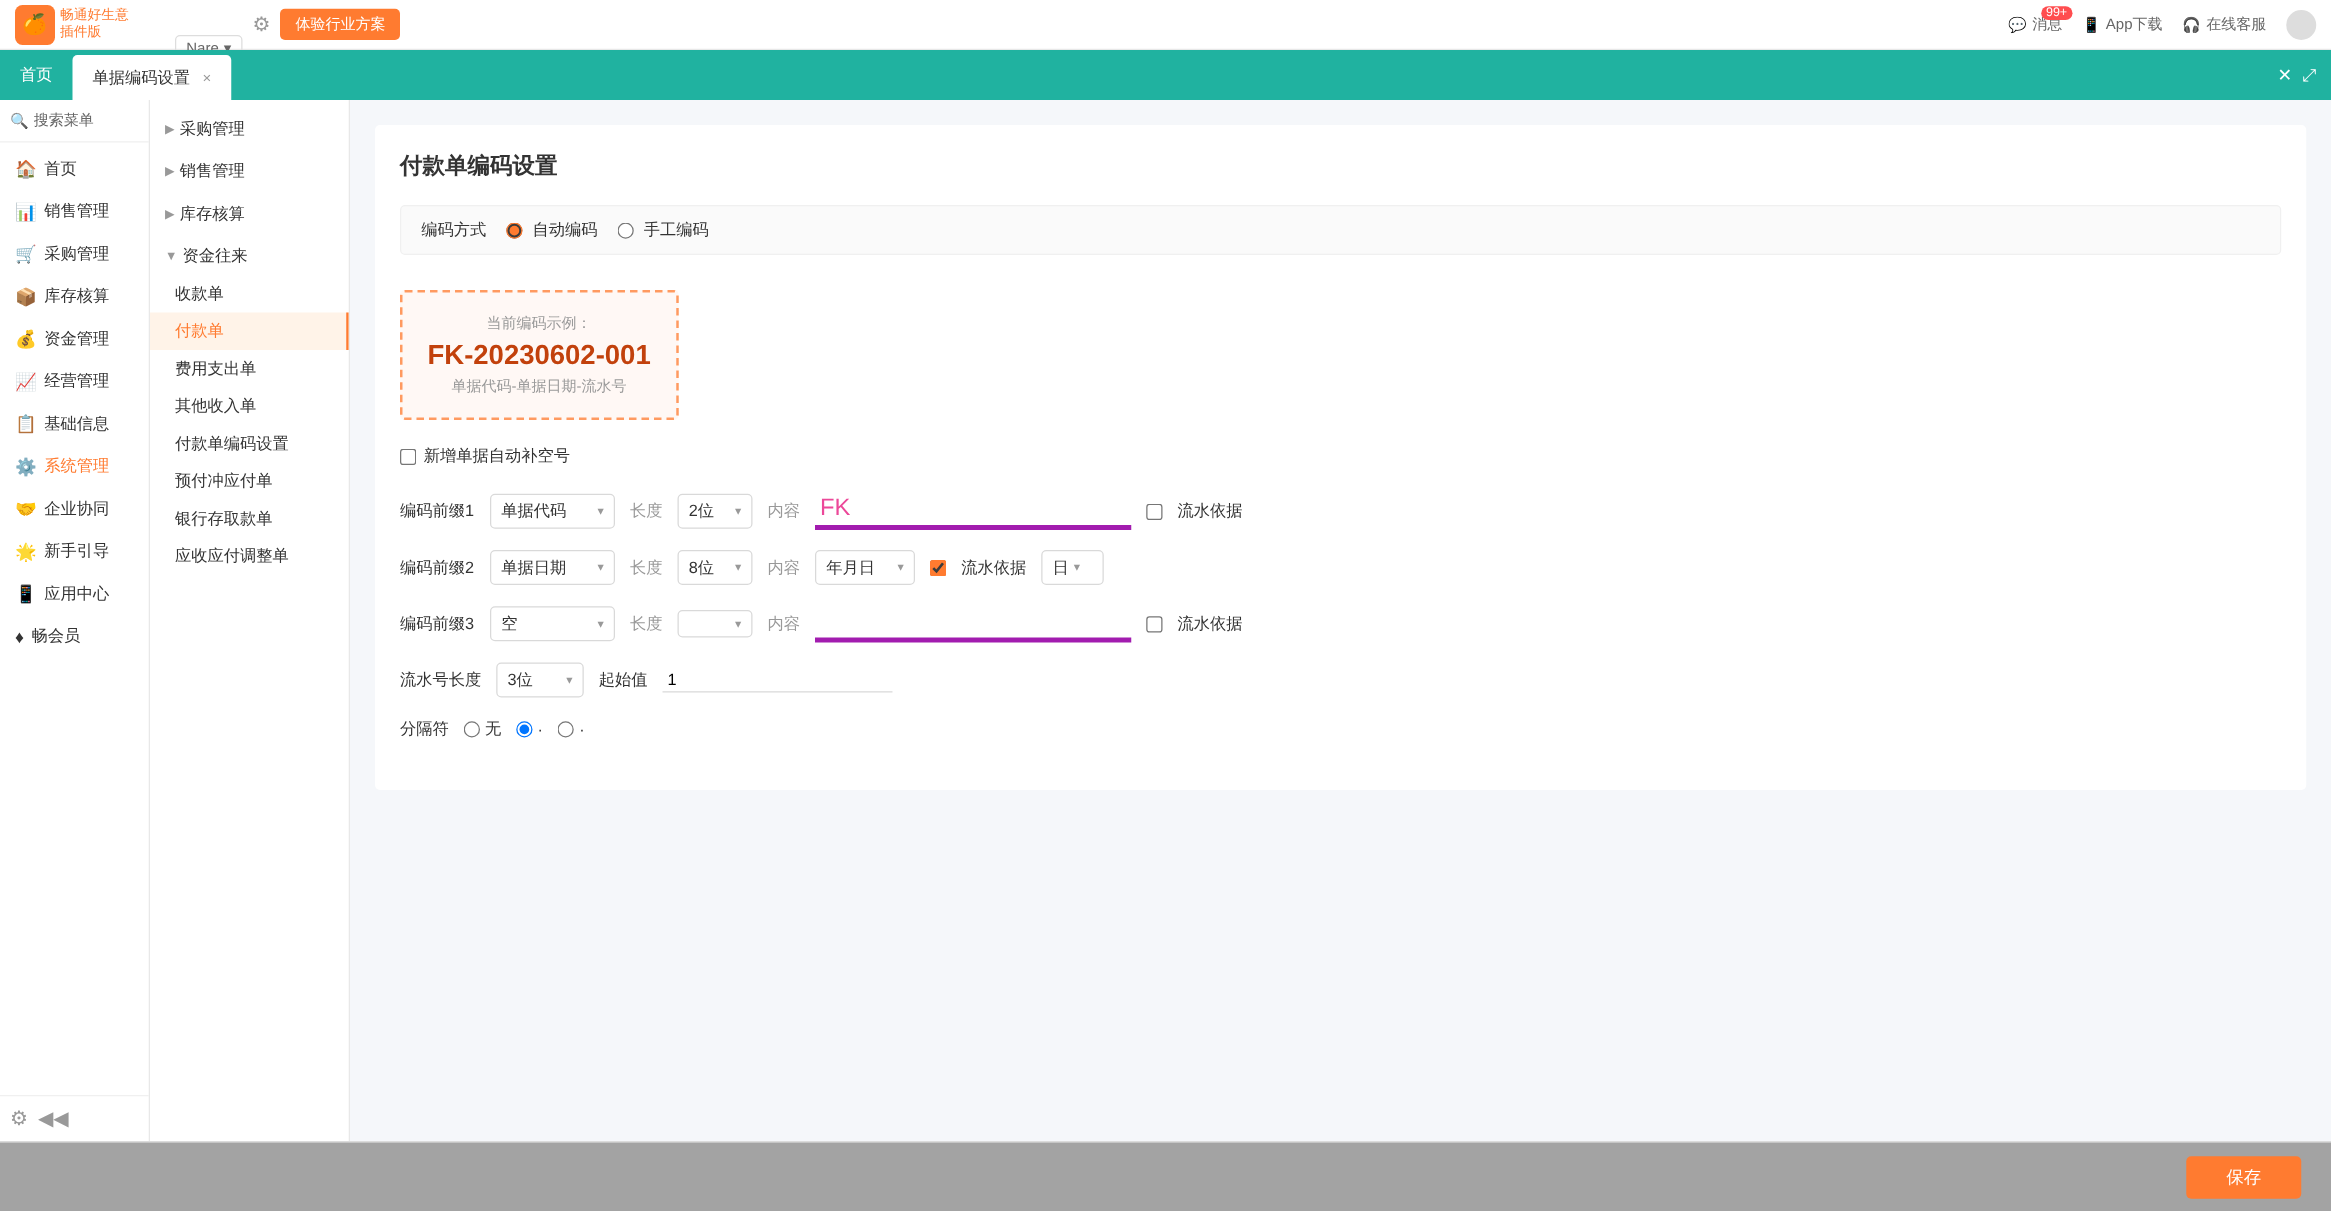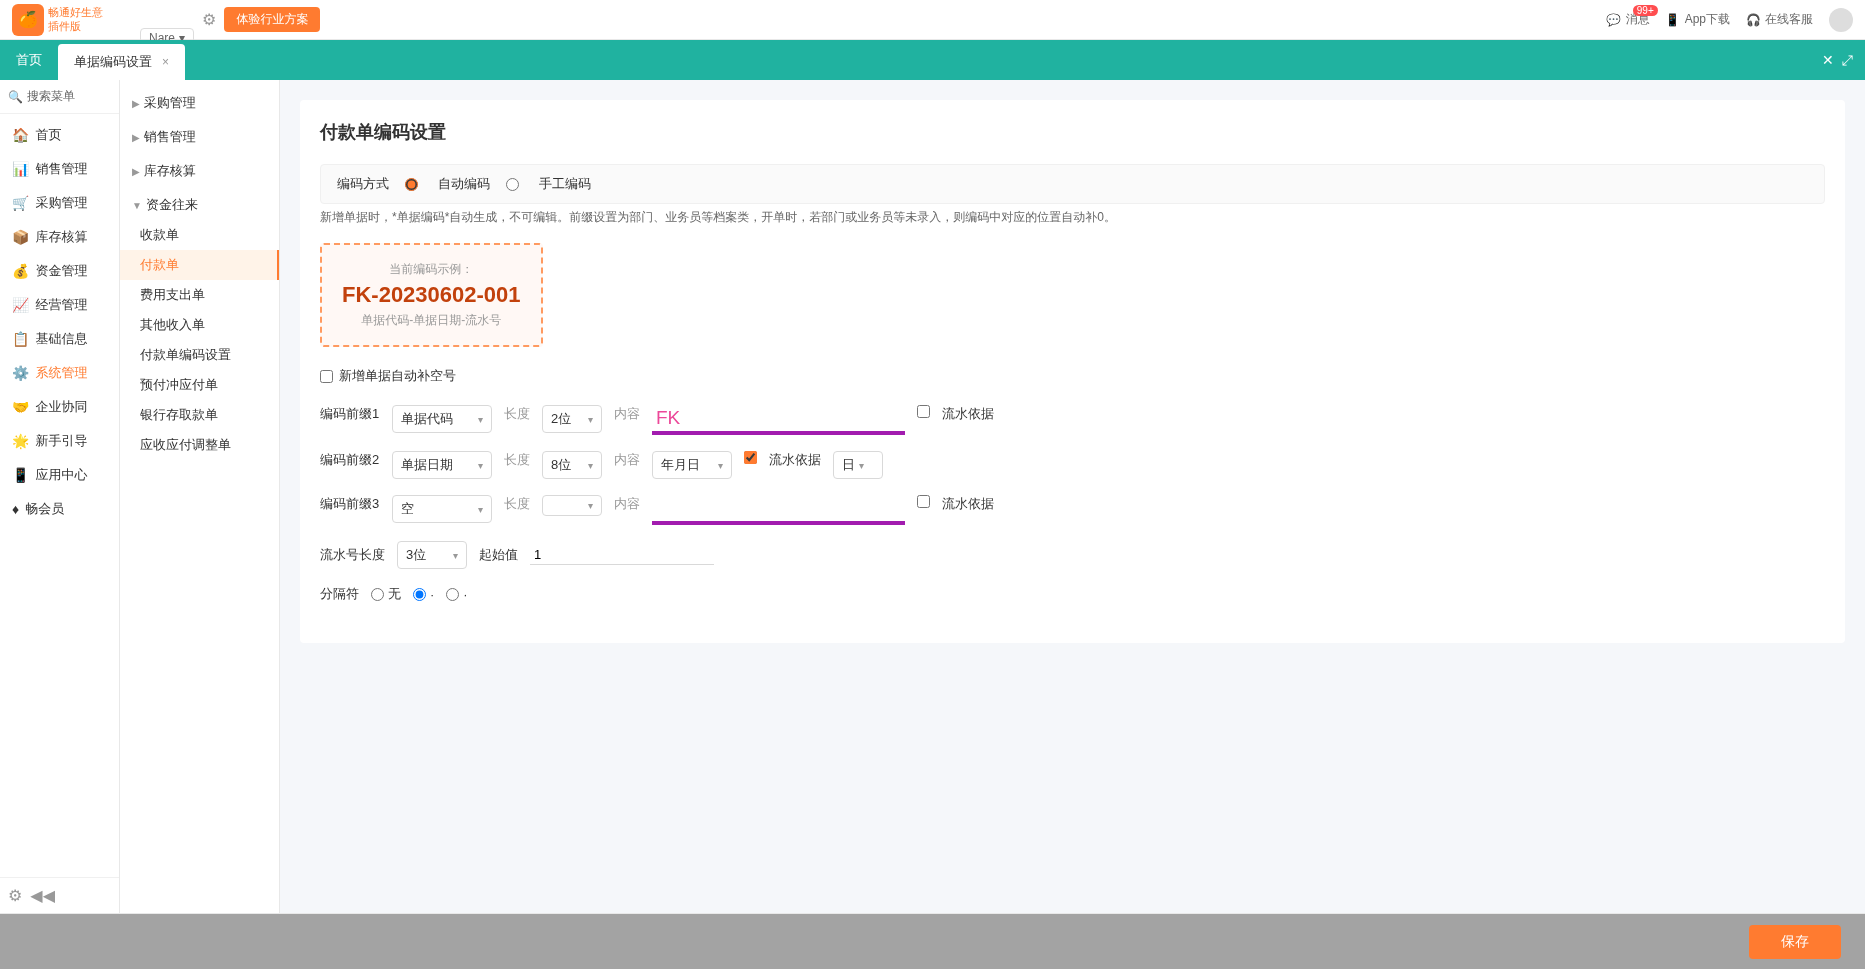--- a/index.html
+++ b/index.html
@@ -52,40 +52,40 @@
     .sidebar-item.active { background: #fff3e8; color: #ff7b30; border-right: 2px solid #ff7b30; }
 
     
     .content-area { flex: 1; overflow-y: auto; background: #f5f7fa; padding: 20px; }
     .page-title { font-size: 18px; font-weight: bold; color: #333; margin-bottom: 20px; }
 
     
     .card { background: white; border-radius: 4px; padding: 20px; }
 
     
-    .encode-method-row { display: flex; align-items: center; gap: 16px; margin-bottom: 4px; border: 1px solid #f0f0f0; background: #fafafa; padding: 10px 16px; border-radius: 4px; }
+    .encode-method-row { display: flex; align-items: center; gap: 16px; margin-bottom: 28px; border: 1px solid #f0f0f0; background: #fafafa; padding: 10px 16px; border-radius: 4px; }
     .encode-label { font-size: 13px; color: #333; }
     .radio-group { display: flex; align-items: center; gap: 16px; }
-    .radio-item { display: flex; align-items: center; gap: 20px; font-size: 13px; cursor: pointer; }
+    .radio-item { display: flex; align-items: center; gap: 8px; font-size: 13px; cursor: pointer; }
     .radio-item input[type="radio"] { accent-color: #ff7b30; }
 
     
     .notice-text { font-size: 12px; color: #666; margin-bottom: 16px; line-height: 1.6; }
 
     
     .preview-box { border: 2px dashed #ff9a60; background: #fff8f5; border-radius: 4px; padding: 16px 20px; display: inline-block; margin-bottom: 20px; text-align: center; }
     .preview-label { font-size: 12px; color: #999; margin-bottom: 4px; }
     .preview-code { font-size: 22px; font-weight: bold; color: #c2410c; }
     .preview-desc { font-size: 12px; color: #999; margin-top: 4px; }
 
     
     .auto-fill-row { display: flex; align-items: center; gap: 6px; margin-bottom: 20px; font-size: 13px; }
 
     
-    .form-row { display: flex; align-items: flex-start; gap: 12px; margin-bottom: 16px; flex-wrap: wrap; }
+    .form-row { display: flex; align-items: center; gap: 12px; margin-bottom: 16px; flex-wrap: wrap; }
     .form-label { font-size: 13px; color: #333; white-space: nowrap; width: 60px; }
     .form-select { border: 1px solid #d9d9d9; border-radius: 4px; padding: 4px 8px; font-size: 13px; background: white; display: flex; align-items: center; gap: 4px; cursor: pointer; min-width: 80px; justify-content: space-between; }
     .form-select-wide { min-width: 100px; }
     .form-select-sm { min-width: 60px; }
     .form-content-label { font-size: 13px; color: #999; white-space: nowrap; }
     .form-content-value { border: none; border-bottom: 4px solid #a21caf; padding: 2px 4px; font-size: 19px; min-width: 40px; color: #ec4899; background: transparent; }
     .form-checkbox { accent-color: #ff7b30; }
     .form-checkbox-label { font-size: 13px; color: #333; }
     .form-day-select { border: 1px solid #d9d9d9; border-radius: 4px; padding: 4px 8px; font-size: 13px; background: white; display: flex; align-items: center; gap: 4px; cursor: pointer; min-width: 50px; }
     .checked-checkbox { accent-color: #ff7b30; }
@@ -269,21 +269,20 @@
             <span>自动编码</span>
           </label>
           <label class="radio-item">
             <input type="radio" name="encode" style="">
             <span>手工编码</span>
           </label>
         </div>
       </div>
 
       
-      <div class="notice-text">新增单据时，*单据编码*自动生成，不可编辑。前缀设置为部门、业务员等档案类，开单时，若部门或业务员等未录入，则编码中对应的位置自动补0。</div>
 
       
       <div class="preview-box">
         <div class="preview-label">当前编码示例：</div>
         <div class="preview-code">FK-20230602-001</div>
         <div class="preview-desc">单据代码-单据日期-流水号</div>
       </div>
 
       
       <div class="auto-fill-row">

